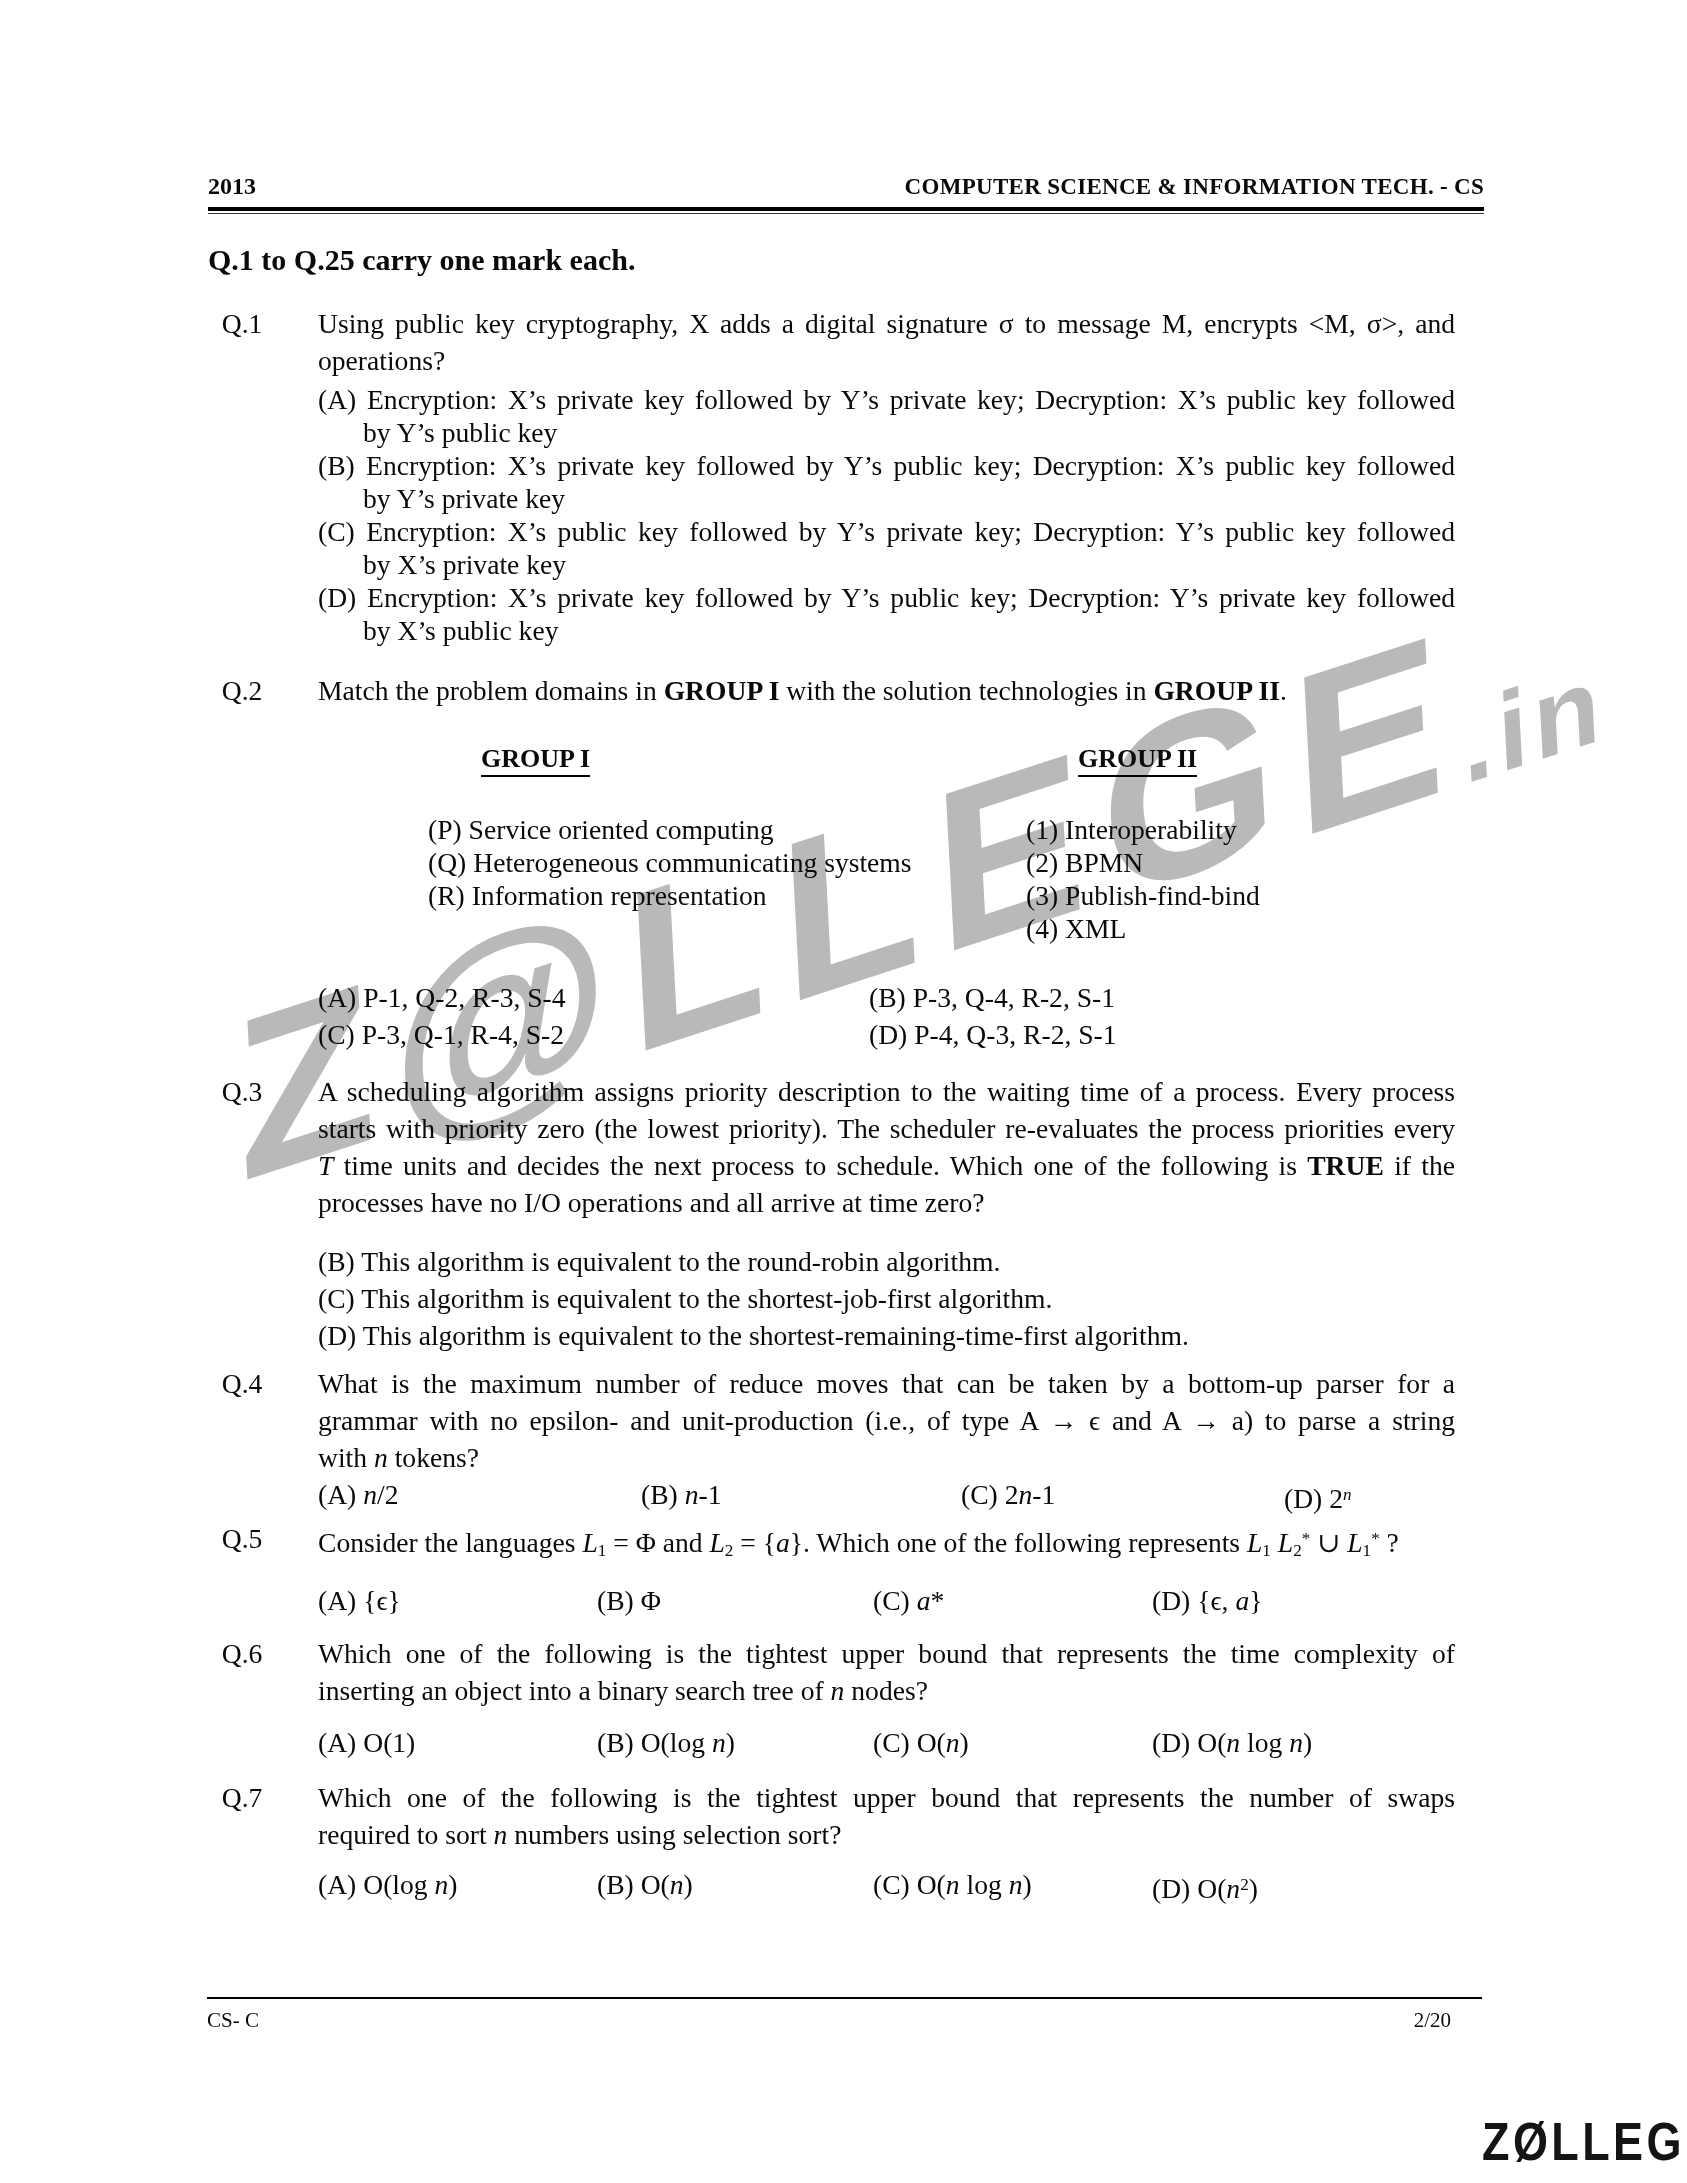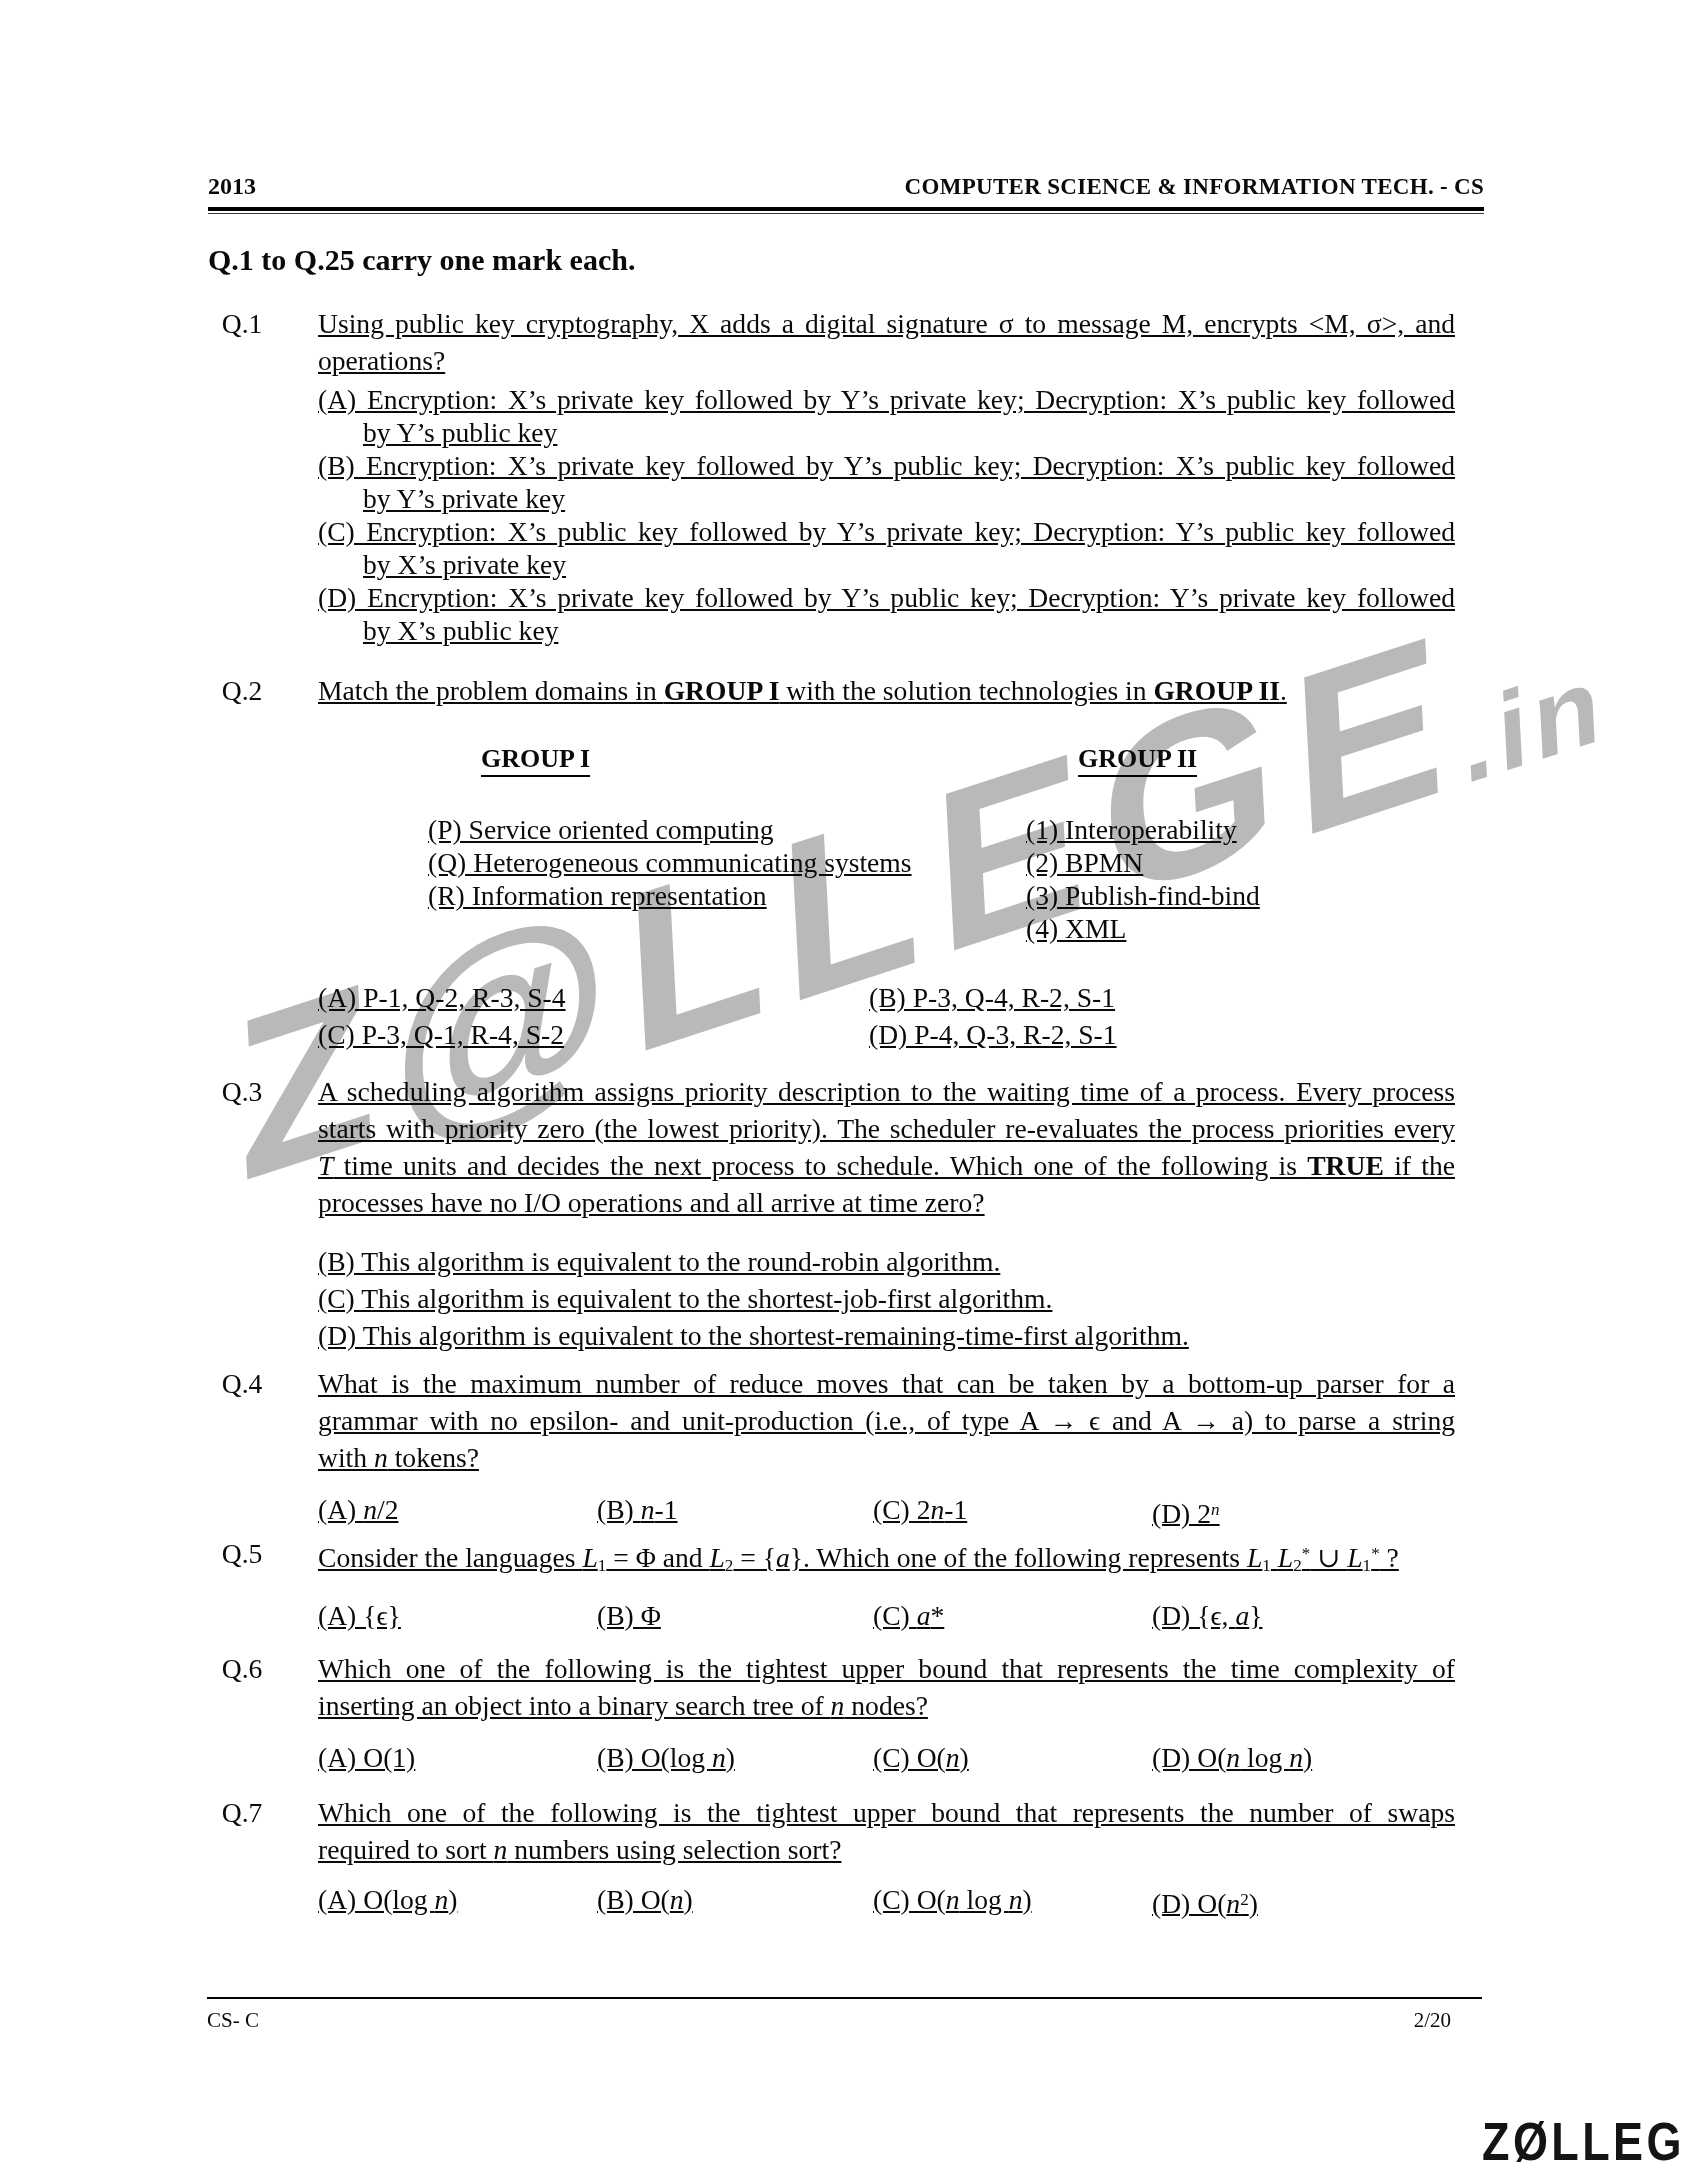--- a/index.html
+++ b/index.html
@@ -15,21 +15,21 @@
   .hdr { display:flex; justify-content:space-between; align-items:baseline; line-height:29px; }
   .hdr .year { font-weight:bold; font-size:24px; }
   .hdr .subj { font-weight:bold; font-size:23px; letter-spacing:0.3px; }
   .hdr-rule { margin-top:5.5px; height:2.8px; border-top:4.1px solid #000; border-bottom:1.4px solid #3a3a3a; }
 
   .section-title { margin-top:29px; font-weight:bold; font-size:30px; line-height:34px; }
 
   
   .q { display:grid; grid-template-columns:110px 1fr; }
   .q .qlabel { padding-left:13.8px; line-height:37px; }
-  .q .qbody { padding-right:29px;text-decoration:underline; } 
+  .q .qbody { padding-right:29px; } 
   .qline { line-height:37px; }
   .jline { text-align:justify; text-align-last:justify; }
 
   
   .optlist2 { margin-top:4.1px; }
   .optlist2 .oline { line-height:33px; }
   .optlist2 .cont { margin-left:45px; }
 
   
   .optlist1 { margin-top:22px; }
@@ -155,21 +155,21 @@
         </div>
       </div>
     </div>
 
     <div class="q" style="margin-top:11px;">
       <div class="qlabel">Q.4</div>
       <div class="qbody">
         <div class="qline jline">What is the maximum number of reduce moves that can be taken by a bottom-up parser for a</div>
         <div class="qline jline">grammar with no epsilon- and unit-production (i.e., of type A → ϵ and A → a) to parse a string</div>
         <div class="qline">with <i>n</i> tokens?</div>
-        <div class="optrow" style="margin-top:15px;">
+        <div class="optrow" style="gap:44px;">
           <div>(A) <i>n</i>/2</div>
           <div>(B) <i>n</i>-1</div>
           <div>(C) 2<i>n</i>-1</div>
           <div>(D) 2<sup><i>n</i></sup></div>
         </div>
       </div>
     </div>
 
     <div class="q" style="margin-top:4.1px;">
       <div class="qlabel">Q.5</div>

